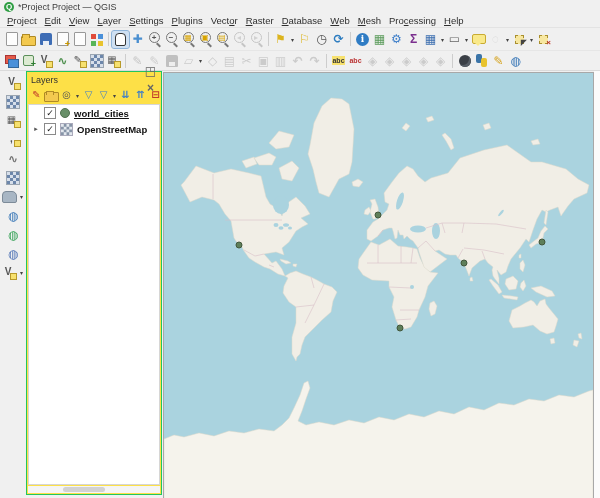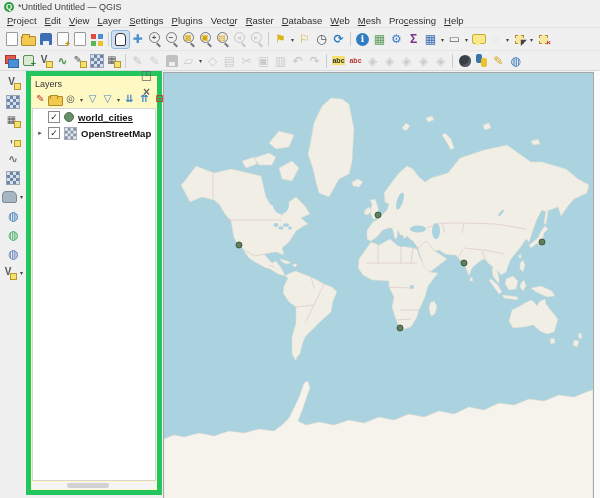--- a/index.html
+++ b/index.html
@@ -64,22 +64,22 @@
   .py::after{content:"";position:absolute;right:3px;bottom:2px;width:6px;height:9px;background:#e8c32e;border-radius:2px;}
   .abc::before{content:"";position:absolute;inset:4px 2px;background:#f7e16e;}
   .abc i{position:relative;font-size:7px;color:#333;}
   .abc2 i{font-size:7px;color:#b33;}
 
   
   #main{position:relative;height:429px;background:#f0f0f0;}
   #leftbar{position:absolute;left:0;top:2px;width:26px;bottom:0;display:flex;flex-direction:column;align-items:center;}
   #leftbar .tbwrap{height:19px;}
 
-  #panel{position:absolute;left:26px;top:0;width:136px;height:424px;background:#fef9c3;
-    border:5px solid #22c55e;box-sizing:border-box;}
+  #panel{position:absolute;left:26px;top:0;width:136px;height:424px;background:#fde047;
+    border:1px solid #22c55e;box-sizing:border-box;}
   .phead{height:13px;display:flex;align-items:center;font-size:9px;color:#333;padding:1px 2px 0 4px;}
   .phead .sp{flex:1;}
   .ptools{height:18px;display:flex;align-items:center;padding-left:2px;}
   .ptools .tbi{width:15px;height:15px;}
   .ptools .tbi i{font-size:10px;}
   .ptree{position:absolute;top:32px;left:1px;right:1px;bottom:9px;background:#fff;border:1px solid #d6d6d6;box-sizing:border-box;}
   .trow{display:flex;align-items:center;gap:4px;height:16px;padding-left:3px;font-size:9.5px;font-weight:bold;color:#111;}
   .texp{width:8px;font-size:7px;color:#555;text-align:center;}
   .cb{width:10px;height:10px;background:#fff;border:1px solid #8a8a8a;display:flex;align-items:center;
     justify-content:center;font-size:9px;color:#222;line-height:1;flex:0 0 auto;}
@@ -92,21 +92,21 @@
 
   #mapwrap{position:absolute;left:163px;top:1px;width:429px;height:426px;border:1px solid #a8a8a8;background:var(--water);}
   #mapsvg{display:block;}
   #rgutter{position:absolute;left:594px;top:0;right:0;bottom:0;background:#fbfbfb;}
 </style>
 </head>
 <body>
 
 <div id="titlebar">
   <span class="qlogo">Q</span>
-  <span>*Untitled Untitled — QGIS</span>
+  <span>*Project Project — QGIS</span>
 </div>
 
 <div id="menubar">
     <span class="mi"><u>P</u>roject</span>
     <span class="mi"><u>E</u>dit</span>
     <span class="mi"><u>V</u>iew</span>
     <span class="mi"><u>L</u>ayer</span>
     <span class="mi"><u>S</u>ettings</span>
     <span class="mi"><u>P</u>lugins</span>
     <span class="mi">Vect<u>o</u>r</span>

